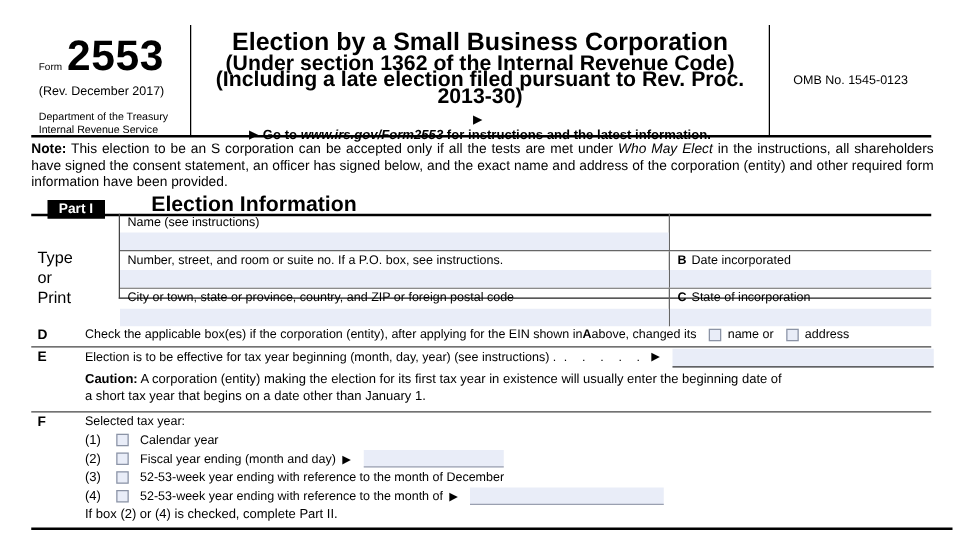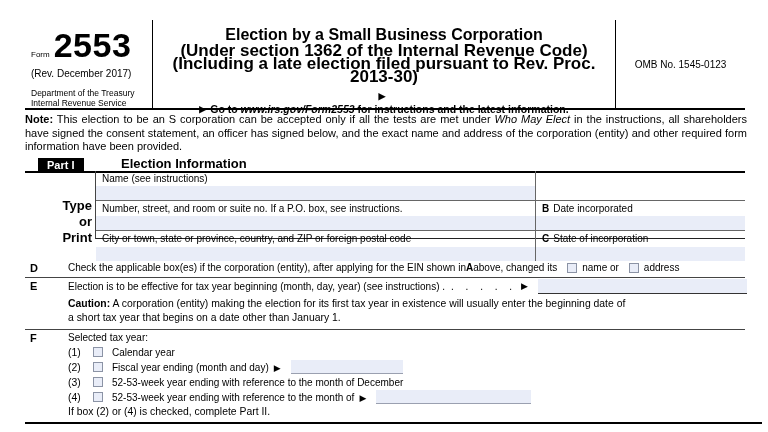--- a/index.html
+++ b/index.html
@@ -12,40 +12,40 @@
 
   
   .hdr{left:25px;top:20px;width:720px;height:90px;border-bottom:2.5px solid #000;display:flex;box-sizing:border-box;}
   .hdr-left{width:128px;border-right:1.5px solid #000;box-sizing:border-box;padding:6px 4px 0 6px;}
   .form-line{display:flex;align-items:baseline;gap:4px;}
   .form-word{font-size:8px;}
   .form-num{font-size:34px;font-weight:bold;letter-spacing:0.5px;}
   .rev{font-size:10px;margin-top:3px;}
   .dept{font-size:8.5px;line-height:10px;margin-top:9px;}
   .hdr-center{flex:1;text-align:center;padding-top:5px;}
-  .h-title{font-size:16px;font-weight:bold;line-height:19px;}
+  .h-title{font-size:20px;font-weight:bold;line-height:19px;}
   .h-sub{font-size:17px;font-weight:bold;line-height:13px;}
   .h-fax{font-size:10.5px;font-weight:bold;line-height:12px;margin-top:7px;}
   .h-goto{font-size:10.5px;font-weight:bold;line-height:13px;}
   .url{font-style:italic;}
   .hdr-right{width:130px;border-left:1.5px solid #000;box-sizing:border-box;display:flex;align-items:center;justify-content:center;font-size:10px;}
   .arrow::before{content:"\25B6";font-size:9px;margin-right:4px;position:relative;top:-1px;}
 
   
   .note{left:25px;top:113px;width:722px;font-size:11px;line-height:13.5px;text-align:justify;}
   .b{font-weight:bold;}
   .i{font-style:italic;}
 
   
   .part-bar{left:25px;top:155px;width:720px;height:16px;border-bottom:2px solid #000;box-sizing:content-box;}
   .part-box{display:inline-block;background:#000;color:#fff;font-weight:bold;font-size:11px;padding:1px 9px 2px 9px;margin-left:13px;}
-  .part-title{font-weight:bold;font-size:13px;margin-left:22px;position:relative;top:-1px;padding-left:11px;}
+  .part-title{font-weight:bold;font-size:17px;margin-left:22px;position:relative;top:-1px;padding-left:11px;}
 
   
-  .top-label{left:30px;top:198px;width:62px;font-size:13px;font-weight:bold;line-height:16px;text-align:right;}
+  .top-label{left:30px;top:198px;width:62px;font-size:13px;font-weight:normal;line-height:16px;}
   .tp-table{left:95px;top:171px;width:650px;height:68px;border-left:1px solid #444;border-bottom:1.5px solid #222;box-sizing:border-box;}
   .tp-row{display:flex;height:30px;border-bottom:1px solid #666;box-sizing:border-box;}
   .tp-row:last-child{border-bottom:none;}
   .cell-main{width:440px;border-right:1px solid #666;box-sizing:border-box;position:relative;}
   .cell-side{flex:1;position:relative;}
   .cell-label{position:relative;z-index:1;display:block;font-size:10px;padding:2px 0 0 6px;}
   .cell-side .cell-label .ltr{font-weight:bold;margin-right:4px;}
   .cell-input{position:absolute;left:0;right:0;bottom:0;height:14px;background:#e9edf8;}
 
   

